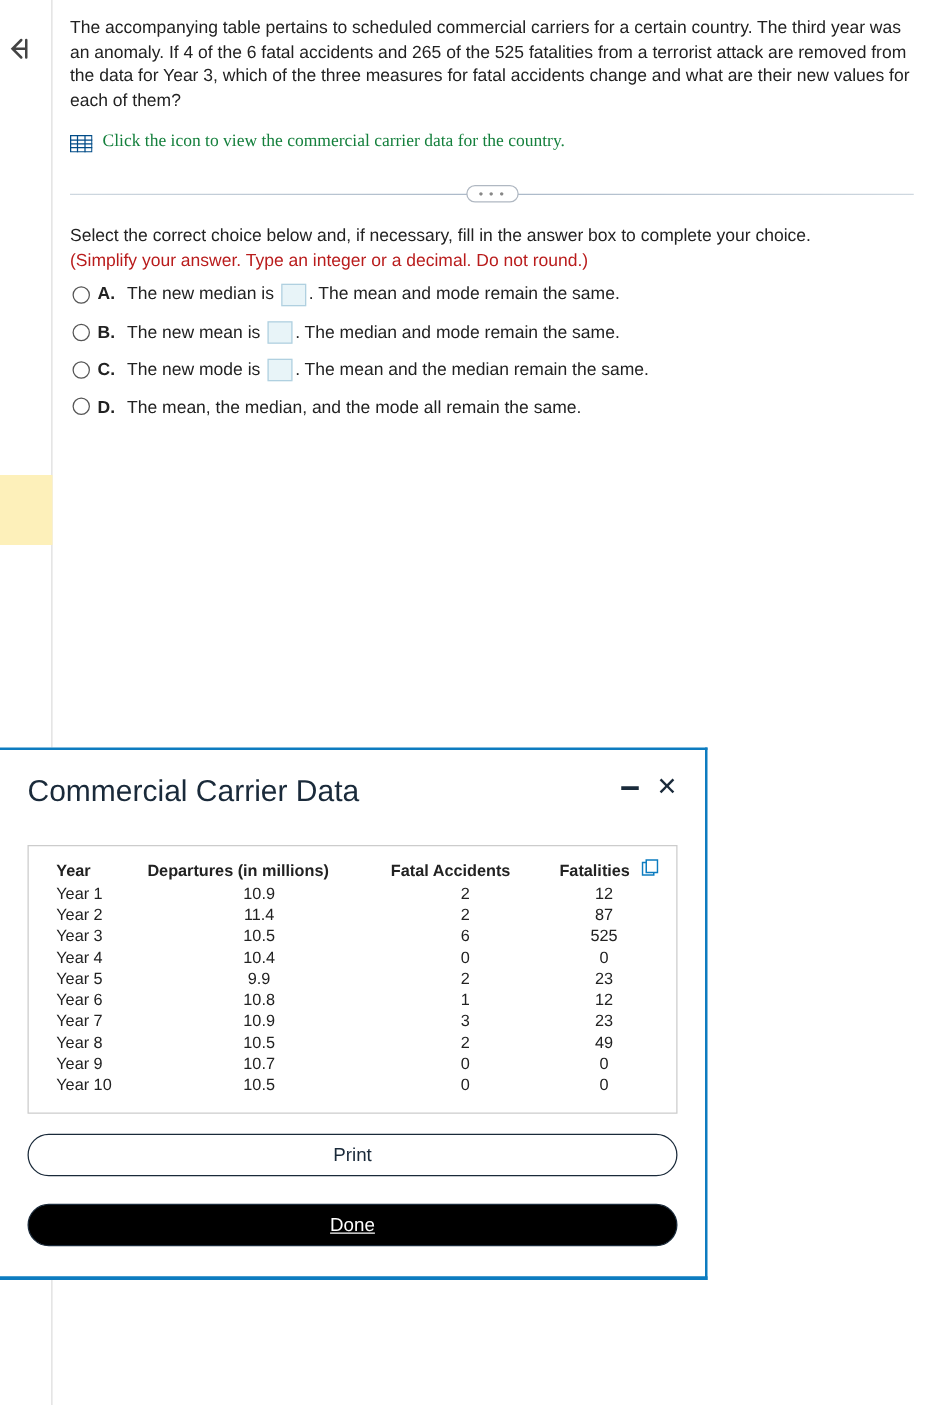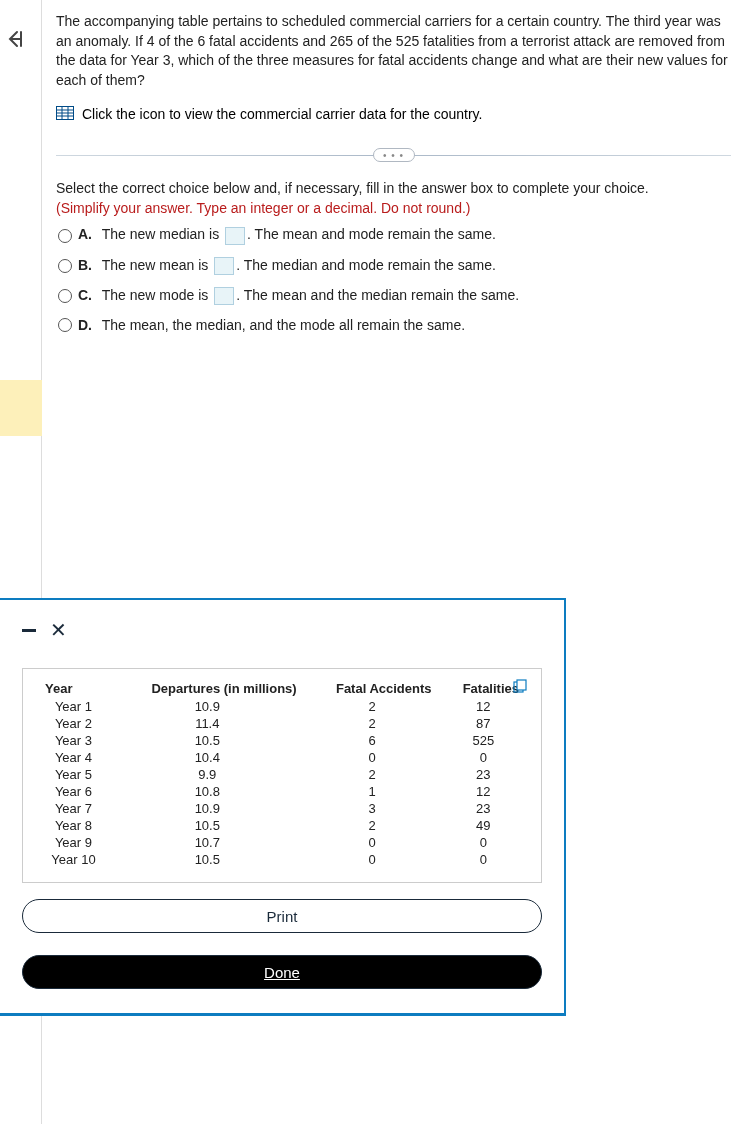--- a/index.html
+++ b/index.html
@@ -39,25 +39,26 @@
       padding-top: 12px;
       padding-right: 12px;
     }
     .question-text {
       font-size: 14px;
       line-height: 1.4;
       margin-bottom: 16px;
     }
     .data-link {
       display: flex;
-      align-items: flex-start;
+      align-items: flex-end;
       gap: 8px;
-      color: #000000;
+      color: #15803d;
       margin-bottom: 24px;
       cursor: pointer;
+      font-family: Liberation Serif, serif;
     }
     .data-link-icon {
       width: 18px; height: 14px;
       display: inline-flex;
       align-items: center;
       justify-content: center;
     }
     .divider-wrap {
       position: relative;
       height: 18px;
@@ -157,24 +158,24 @@
       position: relative;
     }
     .copy-icon {
       position: absolute;
       right: 14px; top: 10px;
       color: #0d7cc0;
       font-size: 13px;
       cursor: pointer;
     }
     table { border-collapse: collapse; width: 100%; font-size: 13px; }
-    th { text-align: right; font-weight: bold; padding: 2px 8px; }
+    th { text-align: left; font-weight: bold; padding: 2px 8px; }
     th:first-child { text-align: left; }
     td { text-align: center; padding: 1px 8px; }
-    td:first-child { text-align: center; }
+    td:first-child { text-align: left; }
     .modal-buttons {
       display: flex;
       justify-content: center;
       gap: 22px;
       flex-direction: column;
     }
     .btn {
       min-width: 90px;
       height: 34px;
       border-radius: 17px;
@@ -263,20 +264,21 @@
     <span class="radio"></span>
     <span>
       <span class="choice-letter">D.</span>
       <span class="choice-text">The mean, the median, and the mode all remain the same.</span>
     </span>
   </div>
 </div>
 
 <div class="modal">
   <div class="modal-header">
+    <div class="modal-title">Commercial Carrier Data</div>
     <div class="modal-controls">
       <div class="min-icon"></div>
       <div class="close-icon">✕</div>
     </div>
   </div>
 
   <div class="table-wrap">
     <span class="copy-icon">
       <svg width="14" height="14" viewBox="0 0 14 14">
           <rect x="1" y="3" width="9" height="10" fill="none" stroke="#0d7cc0" stroke-width="1.2"></rect>

